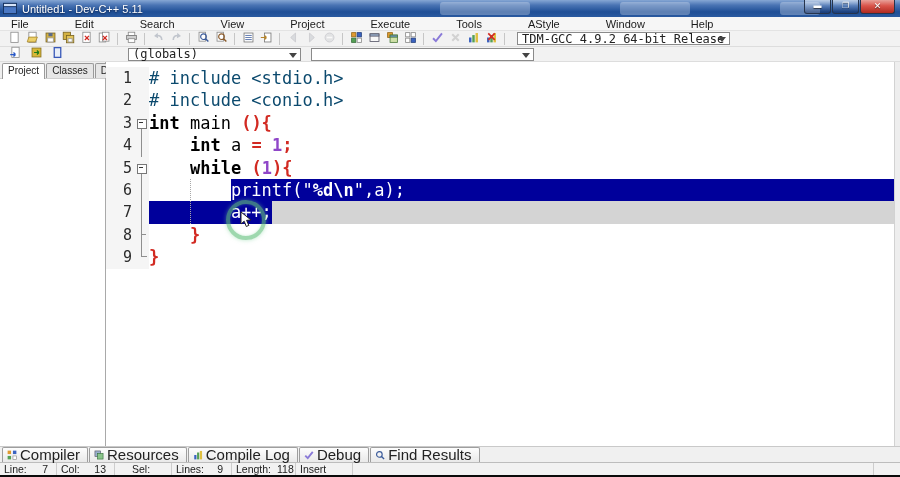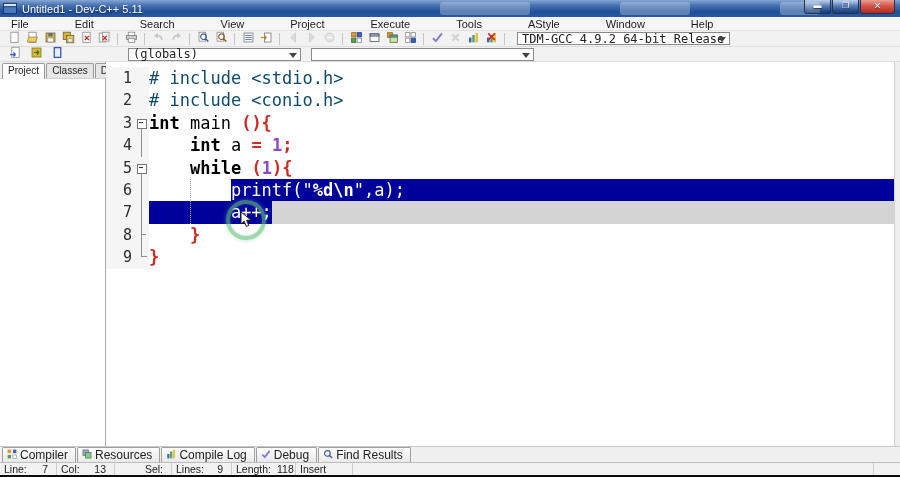--- a/index.html
+++ b/index.html
@@ -79,27 +79,27 @@
   .fill-gray { flex:1; background:#d4d4d4; }
 
   .indent-guide { position:absolute; left:84px; top:117px; height:45px; border-left:1px dotted #a8a8a8; z-index:3; }
   .vscroll { position:absolute; right:0; top:0; width:6px; height:100%; background:#eeeeee; border-left:1px solid #d2d2d2; }
   .click-ring { position:absolute; left:120px; top:138px; width:40px; height:40px; border-radius:50%;
     border:4px solid rgba(98,192,124,.62); box-shadow:0 0 4px rgba(120,210,150,.5), inset 0 0 3px rgba(120,210,150,.4); z-index:5; }
   .mouse-cursor { position:absolute; left:134px; top:149px; z-index:6; }
 
   
   .bottom-tabs { height:16px; background:#f0f0f0; border-top:1px solid #c9c9c9; display:flex; align-items:flex-end; padding-left:2px; }
-  .btab { display:flex; align-items:center; gap:3px; font-size:12px; color:#222; padding:1px 7px 1px 4px;
+  .btab { display:flex; align-items:center; gap:3px; font-size:15px; color:#222; padding:1px 7px 1px 4px;
     border:1px solid #9e9e9e; border-bottom:none; background:linear-gradient(#fdfdfd,#e9e9e9); border-radius:2px 2px 0 0; margin-right:1px; line-height:12px; }
   .btab svg { width:10px; height:10px; }
 
   
   .statusbar { height:13px; background:#f2f2f2; border-top:1px solid #bdbdbd; display:flex; font-size:10.5px; color:#222; }
-  .spanel { border-right:1px solid #cdcdcd; display:flex; align-items:flex-end; padding:0 8px 0 4px; justify-content:space-between; }
+  .spanel { border-right:1px solid #cdcdcd; display:flex; align-items:center; padding:0 8px 0 4px; justify-content:space-between; }
   .spanel .sv { margin-left:6px; }
   .spanel.grow { flex:1; }
   .bottom-edge { height:2px; background:#0a0a0a; }
 </style>
 </head>
 <body>
 
 <div class="window">
 
   <div class="titlebar">

